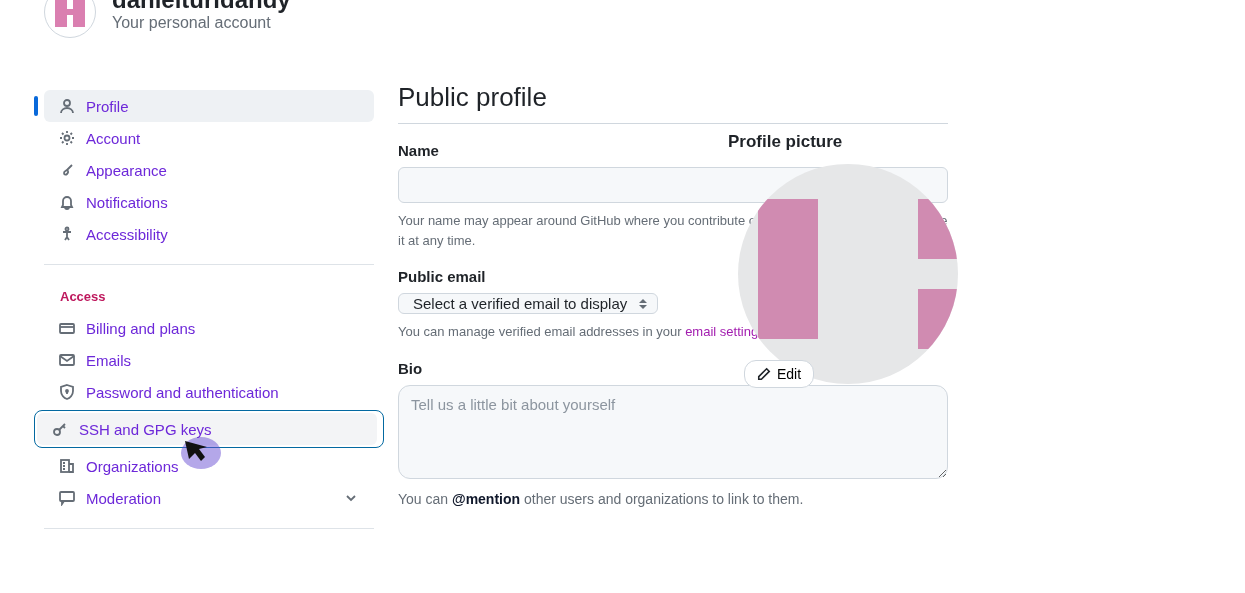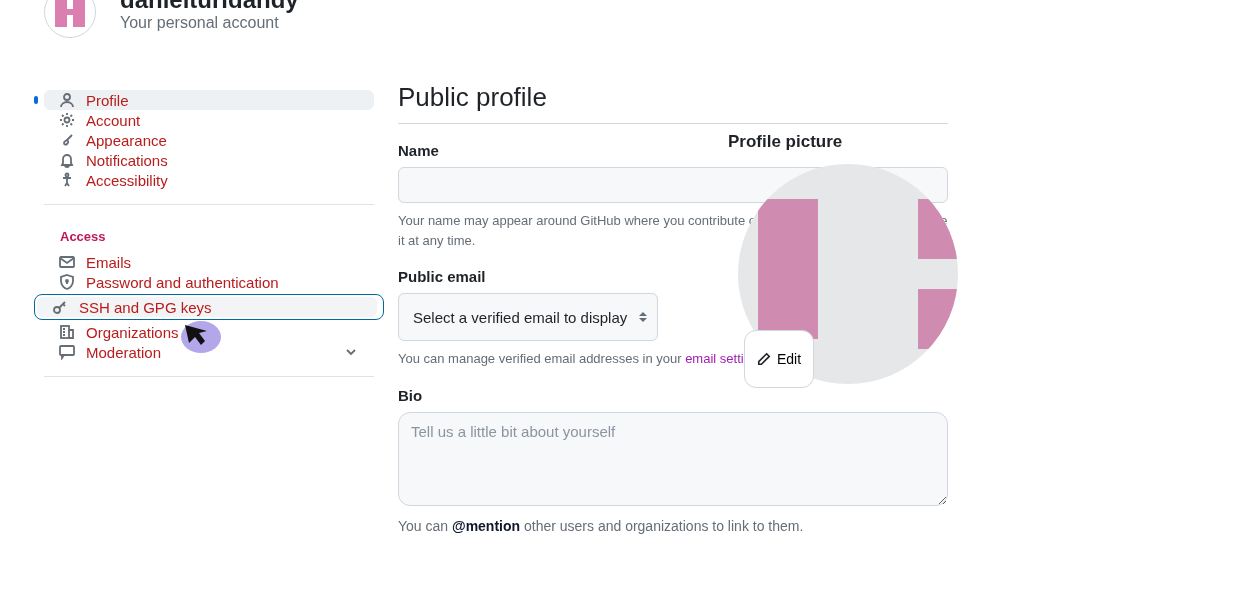--- a/index.html
+++ b/index.html
@@ -8,21 +8,21 @@
   color: #1f2328;
   background: #fff;
   width: 1245px;
   height: 593px;
   overflow: hidden;
 }
 
 .container { display: flex; padding-left: 44px; padding-top: 0; }
 
 
-.header { display:flex; align-items:flex-start; gap: 24px; padding-left: 44px; height: 52px; }
+.header { display:flex; align-items:flex-start; gap: 16px; padding-left: 44px; height: 52px; }
 .avatar-big {
   width: 52px; height: 52px; border-radius: 50%; background:#fff;
   display:flex; align-items:center; justify-content:center;
   margin-top:-14px;
   overflow:hidden;
   border:1px solid #d0d7de;
 }
 .avatar-inner { width:60%; height:60%; background:#da7fb0;
   clip-path: polygon(0 0, 40% 0, 40% 40%, 60% 40%, 60% 0, 100% 0, 100% 100%, 60% 100%, 60% 60%, 40% 60%, 40% 100%, 0 100%);
 }
@@ -34,22 +34,22 @@
 .cols { display:flex; gap: 24px; margin-top: 30px;}
 .sidebar { width: 330px; flex-shrink:0; }
 .main { flex:1; padding-right: 0; position:relative;}
 
 
 .side-group { padding: 8px 0; }
 .side-group + .side-group { border-top:1px solid #d0d7deb3; margin-top:6px;}
 .side-heading { font-size:13px; font-weight:600; color:#be185d; padding:16px 16px 8px;}
 .side-item {
   display:flex; align-items:center; gap:10px;
-  padding: 1px 14px; border-radius:6px;
-  font-size:15px; color:#b91c1c; cursor:pointer;
+  padding: 7px 14px; border-radius:6px;
+  font-size:15px; color:#6d28d9; cursor:pointer;
   position:relative;
 }
 .side-item.active { background:#eef1f4; }
 .side-item.hovered { background:#f3f4f6; }
 .side-item.active::before {
   content:""; position:absolute; left:-10px; top:6px; bottom:6px; width:4px;
   background:#0969da; border-radius:4px;
 }
 .side-icon { width:18px; height:18px; color:#656d76; flex-shrink:0; display:flex; align-items:center; justify-content:center;}
 .side-icon svg { width:16px; height:16px; fill:none; stroke:currentColor; stroke-width:1.8; }
@@ -71,21 +71,21 @@
 .form-label { font-weight:600; font-size:15px; margin-bottom:8px; display:block;}
 .text-input {
   width:100%; height:36px; border:1px solid #d0d7de; border-radius:6px; padding:6px 12px;
   font-size:14px; background:#f6f8fa;
 }
 .help { font-size:13px; color:#656d76; margin-top:8px; line-height:1.5;}
 .help a { color:#a21caf; text-decoration:none;}
 .select {
   border:1px solid #d0d7de; border-radius:6px; padding:6px 30px 6px 14px;
   font-size:15px; background:#f6f8fa; position:relative; display:inline-flex; align-items:center;
-  height:48px; cursor:pointer;
+  height:21px; cursor:pointer;
 }
 .select::after {
   content:""; position:absolute; right:10px; top:50%; width:0;height:0;
   border-left:4px solid transparent; border-right:4px solid transparent;
 }
 .select-caret { position:absolute; right:10px; top:50%; transform:translateY(-50%); display:flex; flex-direction:column; gap:2px;}
 .select-caret span{ width:0;height:0; border-left:4px solid transparent; border-right:4px solid transparent;}
 .select-caret .up{ border-bottom:4px solid #656d76;}
 .select-caret .down{ border-top:4px solid #656d76;}
 textarea.bio {
@@ -105,21 +105,21 @@
   width:220px; height:220px; border-radius:50%; background:#e6e7e8;
   position:relative; overflow:hidden; margin-left:10px;
 }
 .pp-shape1{ position:absolute; left:20px; top:35px; width:60px; height:140px; background:#d08bb1;}
 .pp-shape2{ position:absolute; right:0; top:35px; width:40px; height:60px; background:#d08bb1;}
 .pp-shape3{ position:absolute; right:0; bottom:35px; width:40px; height:60px; background:#d08bb1;}
 .edit-btn {
   position:absolute; left:16px; bottom:-4px;
   display:inline-flex; align-items:center; gap:6px;
   border:1px solid #d0d7de; background:#fff; border-radius:12px;
-  padding:20px 12px; font-size:14px; cursor:pointer;
+  padding:5px 12px; font-size:14px; cursor:pointer;
 }
 .edit-btn svg{ width:14px;height:14px; stroke:#1f2328; fill:none; stroke-width:1.8;}
 </style>
 </head>
 <body>
 
 <div class="header">
   <div class="avatar-big">
     <div class="avatar-inner"></div>
   </div>
@@ -174,20 +174,29 @@
                 <circle cx="8" cy="3" r="1.5"></circle>
                 <path d="M4 6h8M8 6v5M6 14l2-3 2 3"></path>
               </svg>
             </span>
       <span>Accessibility</span>
     </div>
   </div>
 
   <div class="side-group">
     <div class="side-heading">Access</div>
+    <div class="side-item">
+      <span class="side-icon">
+              <svg viewBox="0 0 16 16">
+                <rect x="1" y="4" width="14" height="9" rx="1"></rect>
+                <path d="M1 7h14"></path>
+              </svg>
+            </span>
+      <span>Billing and plans</span>
+    </div>
     <div class="side-item">
       <span class="side-icon">
               <svg viewBox="0 0 16 16">
                 <rect x="1" y="3" width="14" height="10" rx="1"></rect>
                 <path d="M1 4l7 5 7-5"></path>
               </svg>
             </span>
       <span>Emails</span>
     </div>
     <div class="side-item">

